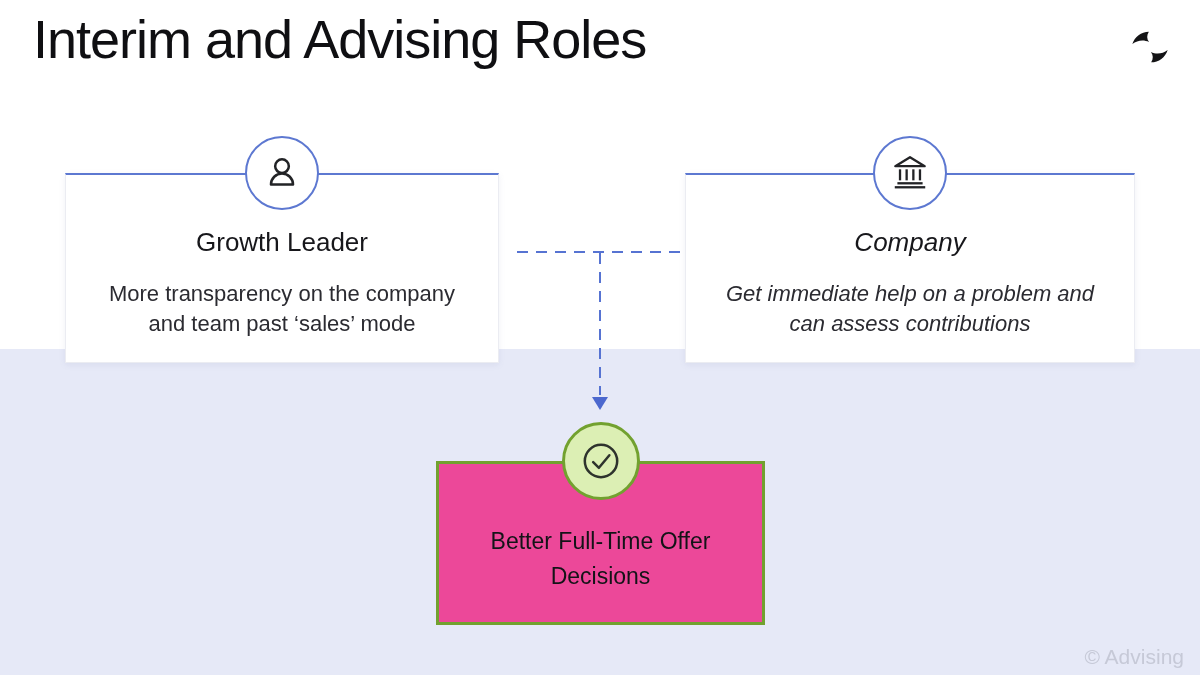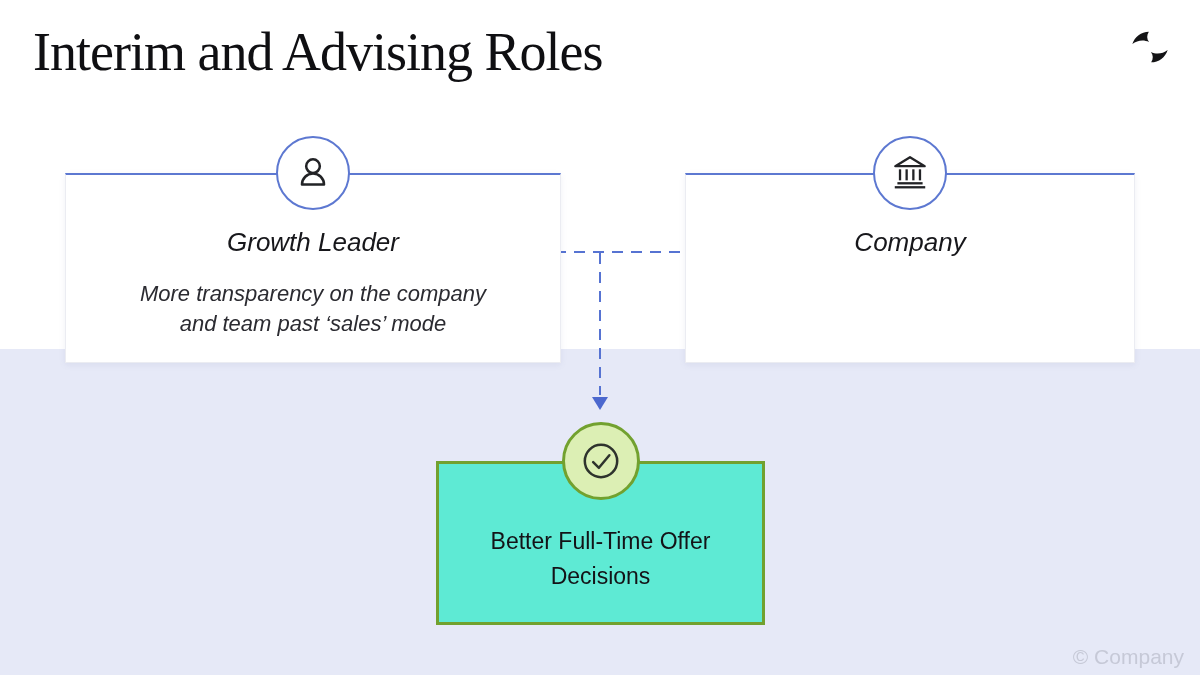--- a/index.html
+++ b/index.html
@@ -11,45 +11,45 @@
     --icon-dark:#222326;
     --watermark-gray:#c6c9d7;
   }
   *{box-sizing:border-box;margin:0;padding:0;}
   html,body{width:1200px;height:675px;}
   body{font-family:"Liberation Sans",sans-serif;background:#fff;overflow:hidden;}
   .slide{position:relative;width:1200px;height:675px;background:#ffffff;overflow:hidden;}
 
   .section-bg{position:absolute;left:0;top:349px;width:1200px;height:326px;background:var(--section-bg);}
 
-  .slide-title{position:absolute;left:33px;top:21px;font-size:54px;font-weight:500;
-    letter-spacing:-1px;color:#0f0f12;white-space:nowrap;font-family:Liberation Serif, serif;}
+  .slide-title{position:absolute;left:33px;top:8px;font-size:54px;font-weight:500;
+    letter-spacing:-1px;color:#0f0f12;white-space:nowrap;}
 
   .logo{position:absolute;top:30px;right:30px;width:40px;height:34px;}
 
   .connectors{position:absolute;left:0;top:0;width:1200px;height:675px;pointer-events:none;}
 
   .card{position:absolute;background:#ffffff;border:1px solid #ebecf2;
     border-top:2px solid var(--accent-blue);
     box-shadow:0 2px 6px rgba(110,120,170,0.10);}
-  .card-left{left:65px;top:173px;width:496px;height:190px;font-style:italic;}
+  .card-left{left:65px;top:173px;width:434px;height:190px;}
   .card-right{left:685px;top:173px;width:450px;height:190px;font-style:italic;}
 
   .badge{position:absolute;left:50%;transform:translateX(-50%);
     display:flex;align-items:center;justify-content:center;border-radius:50%;z-index:2;}
   .badge-blue{top:-39px;width:74px;height:74px;background:#ffffff;border:2px solid var(--accent-blue);}
   .badge-green{top:-42px;width:78px;height:78px;background:var(--green-fill);border:3px solid var(--accent-green);}
 
   .card-title{margin-top:52px;text-align:center;font-size:26px;line-height:30px;
     font-weight:500;color:#17171b;}
   .card-desc{margin:22px auto 0;max-width:380px;text-align:center;font-size:22px;
     line-height:30px;color:#2b2b31;}
 
   .card-bottom{position:absolute;left:436px;top:461px;width:329px;height:164px;
-    background:#5eead4;border:3px solid var(--accent-green);box-shadow:none;}
+    background:#ec4899;border:3px solid var(--accent-green);box-shadow:none;}
   .outcome-title{margin:60px auto 0;max-width:240px;text-align:center;font-size:23px;
     line-height:35px;font-weight:500;color:#131317;}
 
   .watermark{position:absolute;right:16px;bottom:6px;font-size:21px;color:var(--watermark-gray);}
 </style>
 </head>
 <body>
 
 <div class="slide">
 
@@ -87,27 +87,28 @@
         <path d="M20,5 L34,13.5 L6,13.5 Z" fill="none" stroke="#222326" stroke-width="2.2" stroke-linejoin="round"></path>
         <line x1="10.5" y1="16.5" x2="10.5" y2="27" stroke="#222326" stroke-width="2.2"></line>
         <line x1="16.8" y1="16.5" x2="16.8" y2="27" stroke="#222326" stroke-width="2.2"></line>
         <line x1="23.2" y1="16.5" x2="23.2" y2="27" stroke="#222326" stroke-width="2.2"></line>
         <line x1="29.5" y1="16.5" x2="29.5" y2="27" stroke="#222326" stroke-width="2.2"></line>
         <line x1="8" y1="29.8" x2="32" y2="29.8" stroke="#222326" stroke-width="2.2"></line>
         <line x1="5.5" y1="33.6" x2="34.5" y2="33.6" stroke="#222326" stroke-width="2.2"></line>
       </svg>
     </div>
     <div class="card-title">Company</div>
+    <p class="card-desc">Get immediate help on a problem and can assess contributions</p>
   </div>
 
   <div class="card card-bottom">
     <div class="badge badge-green">
       <svg viewBox="0 0 44 44" width="46" height="46">
         <circle cx="22" cy="22" r="15.5" fill="none" stroke="#2e332d" stroke-width="2.4"></circle>
         <path d="M14.5,23 L20,28.5 L30,16.5" fill="none" stroke="#2e332d" stroke-width="2.4" stroke-linecap="round" stroke-linejoin="round"></path>
       </svg>
     </div>
     <p class="outcome-title">Better Full-Time Offer Decisions</p>
   </div>
 
-  <div class="watermark">© Company</div>
+  <div class="watermark">© Advising</div>
 
 </div>
 
 </body></html>

